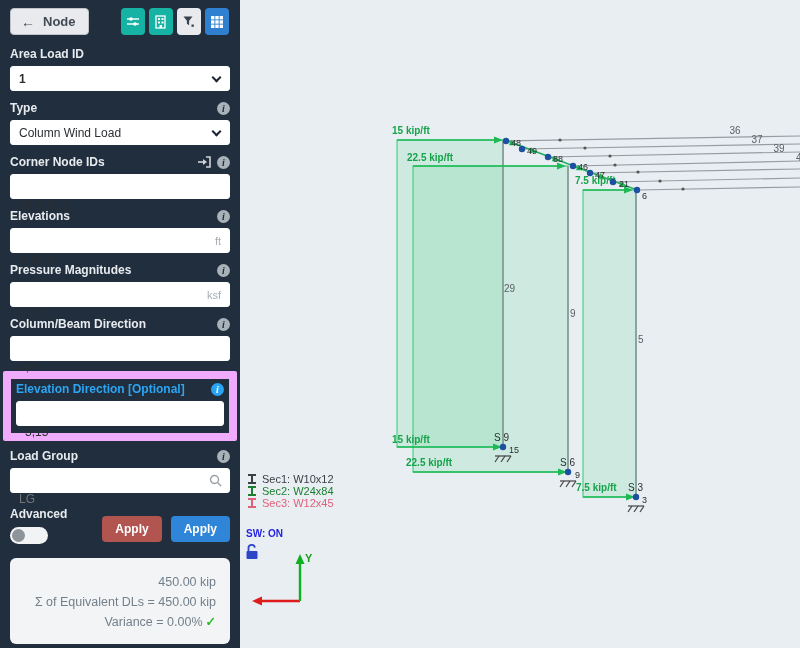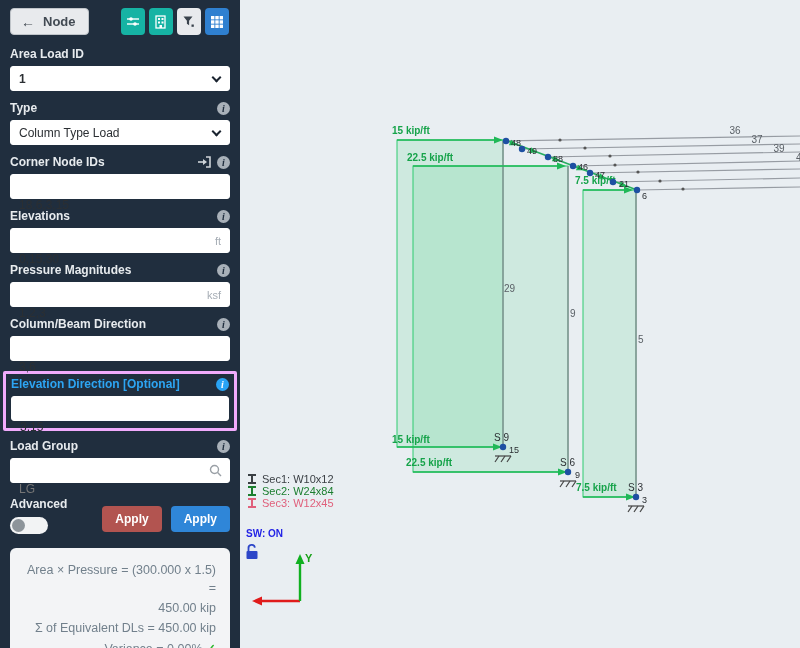--- a/index.html
+++ b/index.html
@@ -30,21 +30,21 @@
   .info-icon.blue { background:#29a3f4; color:#fff; }
   .select, .tinput { position:relative; width:100%; height:25px; background:#fff; border-radius:3px;
                border:1px solid #fff; display:flex; align-items:center; padding:0 8px;
                font-size:12px; color:#2b2f33; }
   .select { font-weight:bold; cursor:pointer; }
   .chev { position:absolute; right:9px; top:7px; width:7px; height:7px; border-right:2px solid #1b2430;
           border-bottom:2px solid #1b2430; transform:rotate(45deg); }
   .tinput input { border:none; outline:none; width:100%; font-size:12px; color:#2b2f33;
                   font-family:"Liberation Sans", sans-serif; background:transparent;margin-top:36px; }
   .unit { position:absolute; right:8px; color:#a6adb5; font-size:11px; }
-  .red-box { border:3px solid #f0abfc; border-radius:2px; margin:2px -7px 8px; padding:3px 5px 7px; }
+  .red-box { border:8px solid #f0abfc; border-radius:2px; margin:2px -7px 8px; padding:3px 5px 7px; }
   .red-box .field-label { color:#2da5f3; }
   .adv-row { display:flex; margin-top:14px; }
   .adv-left { display:flex; flex-direction:column; gap:6px; }
   .toggle { width:38px; height:17px; background:#f2f3f4; border-radius:9px; position:relative; cursor:pointer; }
   .toggle .knob { position:absolute; left:2px; top:2px; width:13px; height:13px; border-radius:50%; background:#8d949a; }
   .btn-row { margin-left:auto; display:flex; gap:9px; align-items:flex-end; padding-bottom:2px; }
   .btn { border:none; border-radius:4px; height:26px; padding:0 13px; color:#fff; font-size:12px;
          font-weight:bold; cursor:pointer; }
   .btn.delete { background:#b25450; }
   .btn.apply { background:#2f86d8; }
@@ -131,21 +131,21 @@
   </div>
 
   <div class="field">
     <div class="field-label-row">
       <span class="field-label">Type</span>
       <span class="label-icons">
           <span class="info-icon">i</span>
         </span>
     </div>
     <div class="select">
-      <span style="font-weight:normal">Column Type Load</span>
+      <span style="font-weight:normal">Column Wind Load</span>
       <span class="chev"></span>
     </div>
   </div>
 
   <div class="field">
     <div class="field-label-row">
       <span class="field-label">Corner Node IDs</span>
       <span class="label-icons">
         <svg width="15" height="12" viewBox="0 0 15 12">
           <path d="M9,1 h4 v10 h-4" fill="none" stroke="#cfd4d9" stroke-width="1.6"></path>
@@ -235,21 +235,20 @@
           <div class="knob"></div>
         </div>
     </div>
     <div class="btn-row">
       <button class="btn delete">Apply</button>
       <button class="btn apply">Apply</button>
     </div>
   </div>
 
   <div class="summary">
-    <div>Area × Pressure = (300.000 x 1.5) =</div>
     <div class="vline">450.00 kip</div>
     <div class="vline">Σ of Equivalent DLs = 450.00 kip</div>
     <div class="vline"><span>Variance = 0.00%</span><span class="check">✓</span></div>
 
   </div>
 </div>
 
 <div class="canvas">
 <svg width="560" height="648" viewBox="240 0 560 648">
   <defs>

